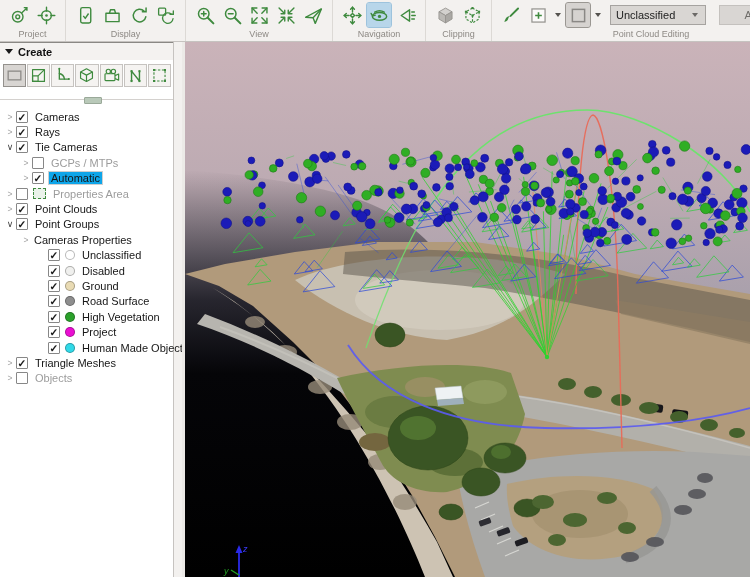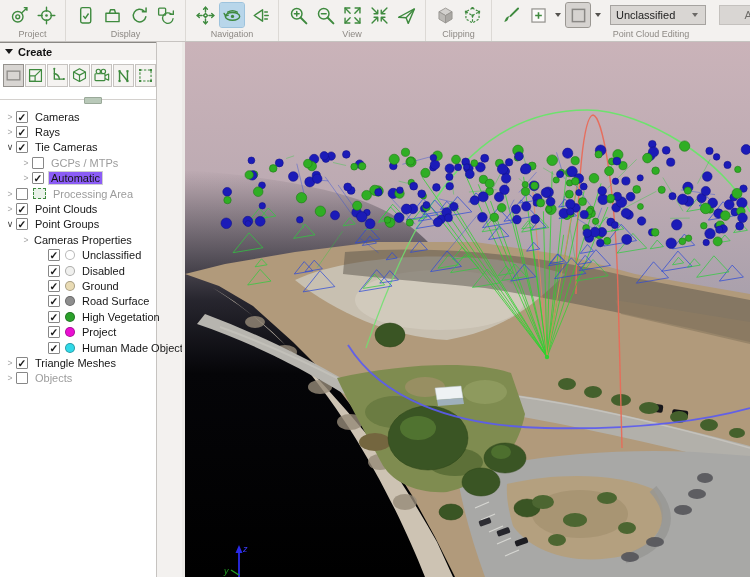--- a/index.html
+++ b/index.html
@@ -18,21 +18,21 @@
   .tb-btn.pressed{background:#d6d3d0;outline:1px solid #9a9792}
   .tb-btn svg{width:21px;height:21px}
   .caret{width:0;height:0;border-left:3.5px solid transparent;border-right:3.5px solid transparent;
          border-top:4px solid #55534f;margin:0 2px;flex:none}
   .combo{width:96px;height:20px;background:#d9d6d3;border:1px solid #a6a3a0;display:flex;align-items:center;
          justify-content:space-between;padding:0 5px;font-size:11px;color:#222;box-sizing:border-box;margin-left:4px;flex:none}
   .combo .caret{border-top-color:#6b6966}
   .btn-assign{width:84px;height:20px;background:#d9d6d3;border:1px solid #c4c1be;font-size:11px;color:#6e6c69;
               display:flex;align-items:center;justify-content:center;margin-left:10px;box-sizing:border-box;flex:none}
   
-  .sidebar{position:absolute;top:42px;left:0;width:157px;bottom:0;background:#fff;
+  .sidebar{position:absolute;top:42px;left:0;width:174px;bottom:0;background:#fff;
            border-right:1px solid #c6c3c0;box-sizing:border-box}
   .splitbar{position:absolute;top:42px;left:182px;width:3px;bottom:0;background:#eceae7}
   .sec-header{height:17px;background:#f4f2f0;border-top:1px solid #8a8884;display:flex;align-items:center;
               padding-left:5px;font-size:11px;font-weight:bold;color:#101010}
   .sec-header .tri{width:0;height:0;border-left:4px solid transparent;border-right:4px solid transparent;
                    border-top:5px solid #1a1a1a;margin-right:5px}
   .create-tools{display:flex;gap:1px;padding:4px 2px 6px 3px;background:#fff}
   .ct-btn{width:25px;height:23px;background:#f5f3f1;border:1px solid #c6c3c0;display:flex;
           align-items:center;justify-content:center;box-sizing:border-box}
   .ct-btn.active{background:#d8d5d2;border-color:#94918d}
@@ -45,21 +45,21 @@
   .trow{height:15.4px;display:flex;align-items:center;font-size:11px;color:#161616}
   .chev{width:12px;text-align:center;font-size:8.5px;color:#a3a3a3;flex:none;line-height:12px}
   .chev.open{color:#3d3d3d;font-size:9px}
   .cb{width:12px;height:12px;border:1px solid #878787;background:#fff;border-radius:1px;margin-right:5px;
       flex:none;font-size:10.5px;line-height:11px;text-align:center;color:#1c1c1c;font-weight:bold;box-sizing:border-box}
   .sw{width:10px;height:10px;border-radius:50%;margin-right:5px;flex:none;border:1px solid rgba(0,0,0,.28);box-sizing:border-box}
   .pa-ic{width:13px;height:11px;border:1px dashed #3e8a3e;background:#eaf2ea;margin-right:5px;flex:none;box-sizing:border-box}
   .lbl{white-space:nowrap;padding:0 2px}
   .lbl.b{font-weight:normal}
   .lbl.g{color:#9c9c9c}
-  .lbl.sel{background:#8b5cf6;outline:1px solid #cfcfcf}
+  .lbl.sel{background:#0ea5e9;outline:1px solid #cfcfcf}
   
   .viewport{position:absolute;top:42px;left:185px;width:565px;height:535px;background:#000;overflow:hidden}
   svg.scene{display:block}
   .hidden-defs{position:absolute;width:0;height:0;overflow:hidden}
 </style>
 </head>
 <body>
 
 <svg class="hidden-defs" aria-hidden="true">
   <defs>
@@ -278,65 +278,65 @@
             <use href="#submit-refresh-icon"></use>
           </svg>
         </div>
       </div>
       <div class="tb-label">Display</div>
     </div>
     <div class="tb-group">
       <div class="tb-icons">
         <div class="tb-btn">
           <svg>
-            <use href="#pan-icon"></use>
-          </svg>
-        </div>
-        <div class="tb-btn active">
-          <svg>
-            <use href="#orbit-icon"></use>
-          </svg>
-        </div>
-        <div class="tb-btn">
-          <svg>
-            <use href="#look-around-icon"></use>
-          </svg>
-        </div>
-      </div>
-      <div class="tb-label">Navigation</div>
+            <use href="#zoom-in-icon"></use>
+          </svg>
+        </div>
+        <div class="tb-btn">
+          <svg>
+            <use href="#zoom-out-icon"></use>
+          </svg>
+        </div>
+        <div class="tb-btn">
+          <svg>
+            <use href="#zoom-extents-icon"></use>
+          </svg>
+        </div>
+        <div class="tb-btn">
+          <svg>
+            <use href="#zoom-selection-icon"></use>
+          </svg>
+        </div>
+        <div class="tb-btn">
+          <svg>
+            <use href="#fly-icon"></use>
+          </svg>
+        </div>
+      </div>
+      <div class="tb-label">View</div>
     </div>
     <div class="tb-group">
       <div class="tb-icons">
         <div class="tb-btn">
           <svg>
-            <use href="#zoom-in-icon"></use>
-          </svg>
-        </div>
-        <div class="tb-btn">
-          <svg>
-            <use href="#zoom-out-icon"></use>
-          </svg>
-        </div>
-        <div class="tb-btn">
-          <svg>
-            <use href="#zoom-extents-icon"></use>
-          </svg>
-        </div>
-        <div class="tb-btn">
-          <svg>
-            <use href="#zoom-selection-icon"></use>
-          </svg>
-        </div>
-        <div class="tb-btn">
-          <svg>
-            <use href="#fly-icon"></use>
-          </svg>
-        </div>
-      </div>
-      <div class="tb-label">View</div>
+            <use href="#pan-icon"></use>
+          </svg>
+        </div>
+        <div class="tb-btn active">
+          <svg>
+            <use href="#orbit-icon"></use>
+          </svg>
+        </div>
+        <div class="tb-btn">
+          <svg>
+            <use href="#look-around-icon"></use>
+          </svg>
+        </div>
+      </div>
+      <div class="tb-label">Navigation</div>
     </div>
     <div class="tb-group">
       <div class="tb-icons">
         <div class="tb-btn">
           <svg>
             <use href="#clip-box-icon"></use>
           </svg>
         </div>
         <div class="tb-btn">
           <svg>
@@ -443,21 +443,21 @@
       </div>
       <div class="trow" style="padding-left: 20px;">
         <span class="chev">&gt;</span>
         <span class="cb">✓</span>
         <span class="lbl b sel">Automatic</span>
       </div>
       <div class="trow" style="padding-left: 4px;">
         <span class="chev">&gt;</span>
         <span class="cb"></span>
         <span class="pa-ic"></span>
-        <span class="lbl g">Processing Area</span>
+        <span class="lbl g">Properties Area</span>
       </div>
       <div class="trow" style="padding-left: 4px;">
         <span class="chev">&gt;</span>
         <span class="cb">✓</span>
         <span class="lbl b">Point Clouds</span>
       </div>
       <div class="trow" style="padding-left: 4px;">
         <span class="chev open">∨</span>
         <span class="cb">✓</span>
         <span class="lbl b">Point Groups</span>

